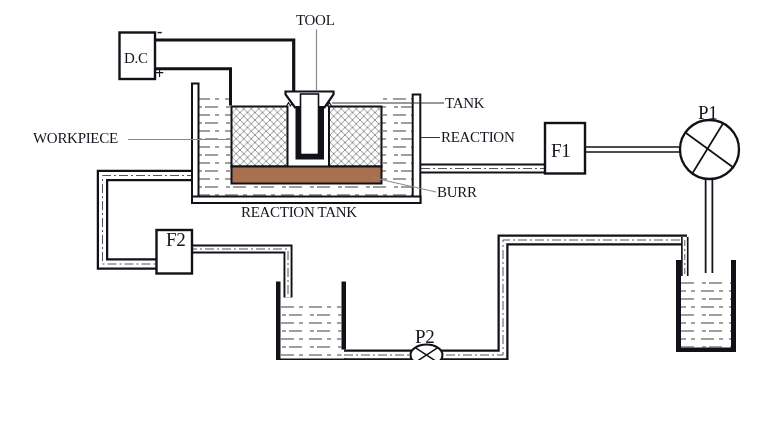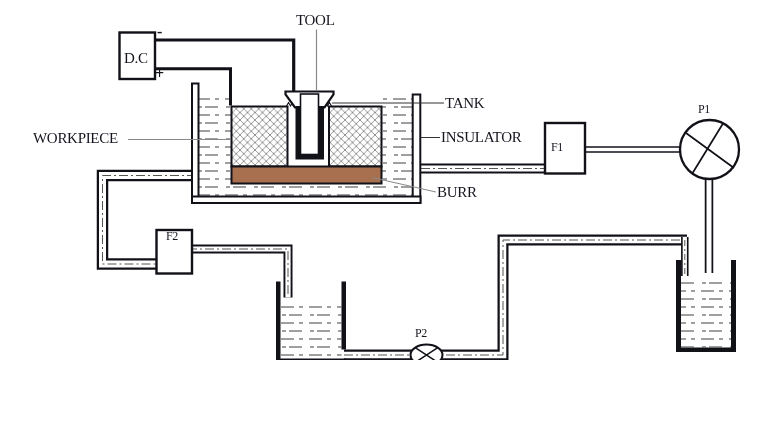--- a/index.html
+++ b/index.html
@@ -11,21 +11,21 @@
   html,body{margin:0;padding:0;background:var(--bg);}
   #stage{
     position:relative;width:768px;height:360px;background:var(--bg);
     font-family:"Liberation Serif", serif;overflow:hidden;
   }
   #schematic-svg{position:absolute;left:0;top:0;}
   .lbl{
     position:absolute;color:var(--label);font-size:15px;line-height:1.0;
     letter-spacing:-0.3px;white-space:nowrap;user-select:none;
   }
-  .lbl.small{font-size:12px;}
+  .lbl.small{font-size:19px;}
   .lbl.sign{font-size:16px;font-weight:bold;letter-spacing:0;}
 </style>
 </head>
 <body>
 
 <div id="stage">
 
   <svg id="schematic-svg" width="768" height="432" viewBox="0 0 768 432">
     <defs>
       <pattern id="hatch" width="7.5" height="7.5" patternUnits="userSpaceOnUse">
@@ -126,19 +126,20 @@
     <path d="M421,137.5 H440" stroke="#333" stroke-width="1" fill="none"></path>
     <path d="M372,177.5 L436,192" stroke="#888" stroke-width="1" fill="none"></path>
   </svg>
 
   <span class="lbl" style="left:296px;top:13px">TOOL</span>
   <span class="lbl" style="left:124px;top:51px">D.C</span>
   <span class="lbl sign" style="left:157px;top:24px">-</span>
   <span class="lbl sign" style="left:155px;top:66px">+</span>
   <span class="lbl" style="left:33px;top:131px">WORKPIECE</span>
   <span class="lbl" style="left:445px;top:96px">TANK</span>
-  <span class="lbl" style="left:441px;top:130px">INSULATOR</span>
+  <span class="lbl" style="left:441px;top:130px">REACTION</span>
   <span class="lbl small" style="left:551px;top:141px">F1</span>
   <span class="lbl small" style="left:698px;top:103px">P1</span>
   <span class="lbl" style="left:437px;top:185px">BURR</span>
+  <span class="lbl" style="left:241px;top:205px">REACTION TANK</span>
   <span class="lbl small" style="left:166px;top:230px">F2</span>
   <span class="lbl small" style="left:415px;top:327px">P2</span>
 </div>
 
 </body></html>

